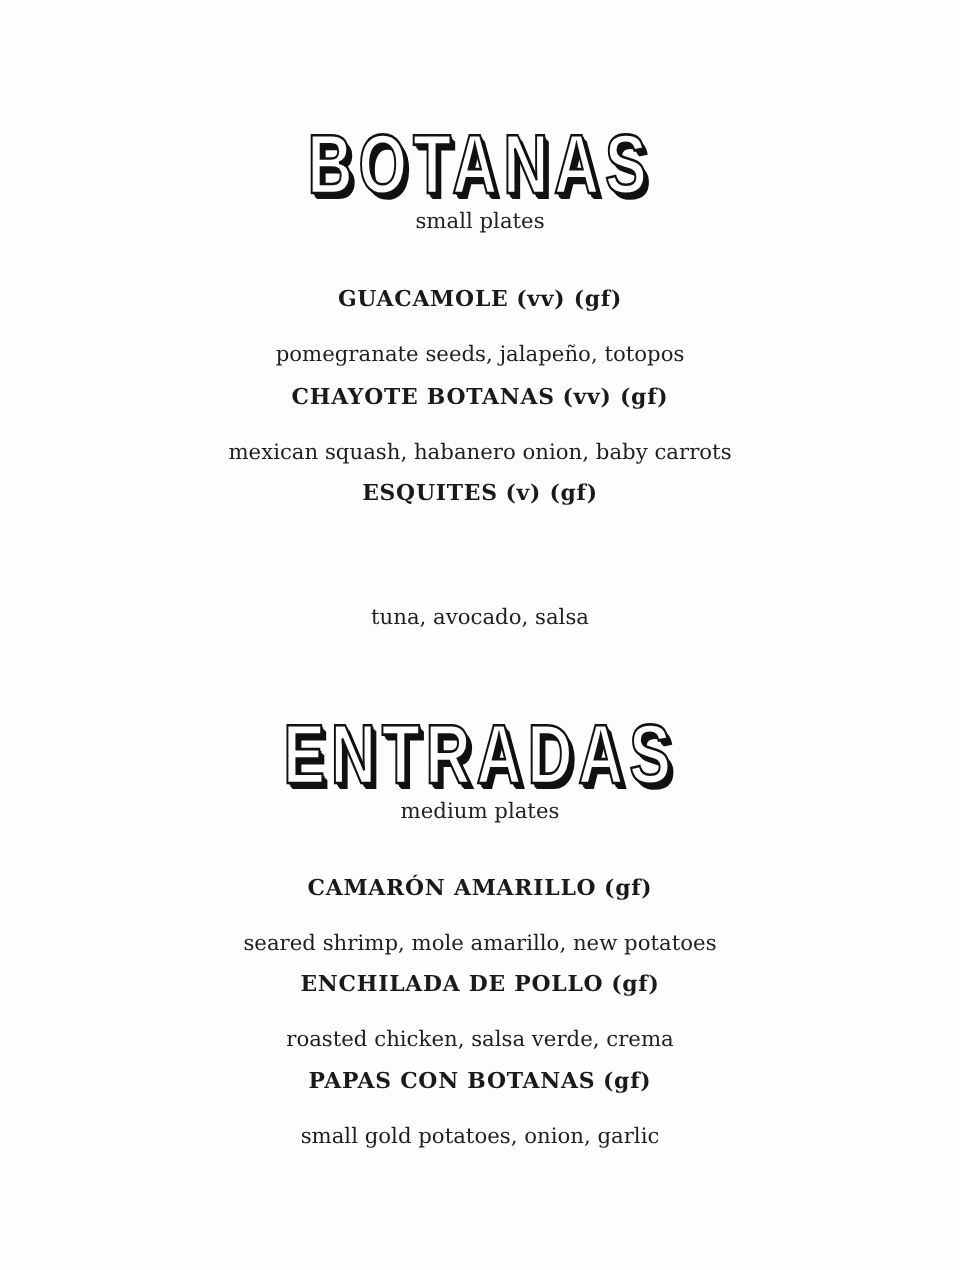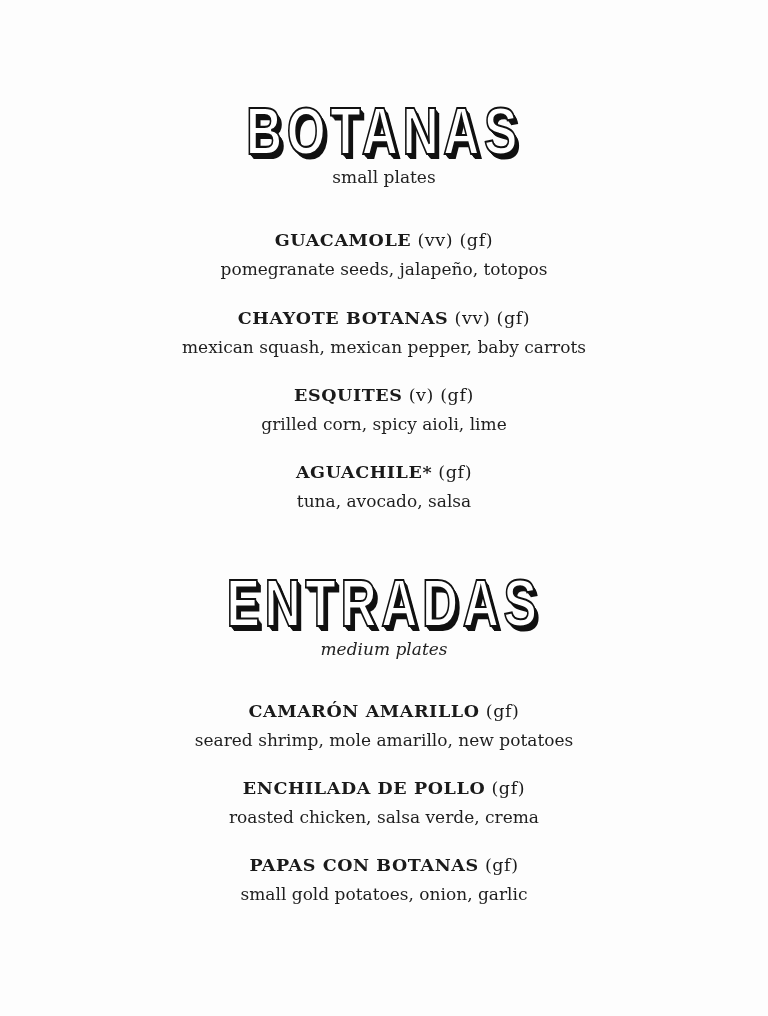--- a/index.html
+++ b/index.html
@@ -64,25 +64,25 @@
     line-height: 22px;
     letter-spacing: 0.6px;
     color: #1a1a1a;
     white-space: nowrap;
   }
   .item-name .nm {
     font-weight: 700;
     margin-top: 30px;
   }
   .item-name .tags {
-    font-weight: 400;
+    font-weight: 700;
   }
   .item-desc {
     display: block;
-    margin-top: 7px;
+    margin-top: 22px;
     font-size: 17px;
     line-height: 22px;
     color: #1e1e1e;
     white-space: nowrap;
   }
 </style>
 </head>
 <body>
 
 <div class="page">
@@ -98,43 +98,38 @@
       <span class="tags">(vv) (gf)</span>
     </span>
     <span class="item-desc">pomegranate seeds, jalapeño, totopos</span>
   </div>
 
   <div class="item" style="top:307px;">
     <span class="item-name">
       <span class="nm">CHAYOTE BOTANAS</span>
       <span class="tags">(vv) (gf)</span>
     </span>
-    <span class="item-desc">mexican squash, mexican pepper, baby carrots</span>
+    <span class="item-desc">mexican squash, habanero onion, baby carrots</span>
   </div>
 
   <div class="item" style="top:384px;">
     <span class="item-name">
       <span class="nm">ESQUITES</span>
       <span class="tags">(v) (gf)</span>
     </span>
-    <span class="item-desc">grilled corn, spicy aioli, lime</span>
   </div>
 
   <div class="item" style="top:461px;">
-    <span class="item-name">
-      <span class="nm">AGUACHILE*</span>
-      <span class="tags">(gf)</span>
-    </span>
     <span class="item-desc">tuna, avocado, salsa</span>
   </div>
 
   <div class="section-title" style="top:571px;">
     <span class="inner">ENTRADAS</span>
   </div>
-  <div class="section-sub" style="top:639px;font-style:italic;">medium plates</div>
+  <div class="section-sub" style="top:639px;">medium plates</div>
 
   <div class="item" style="top:777px;">
     <span class="item-name">
       <span class="nm">ENCHILADA DE POLLO</span>
       <span class="tags">(gf)</span>
     </span>
     <span class="item-desc">roasted chicken, salsa verde, crema</span>
   </div>
 
   <div class="item" style="top:700px;">

